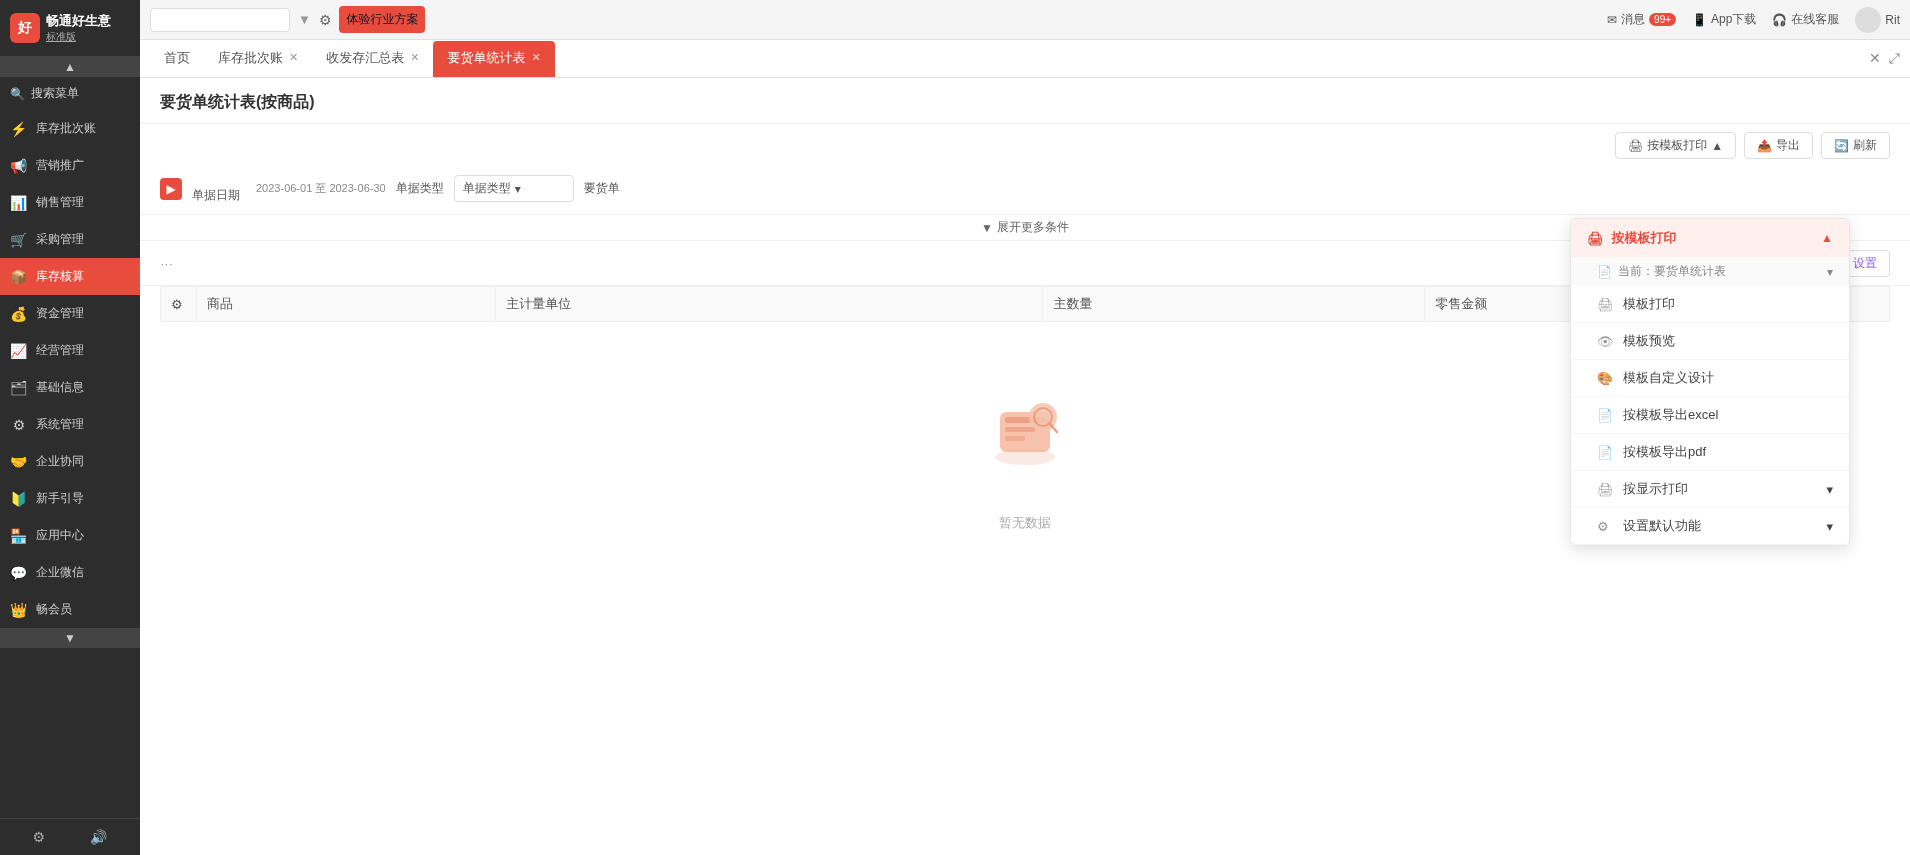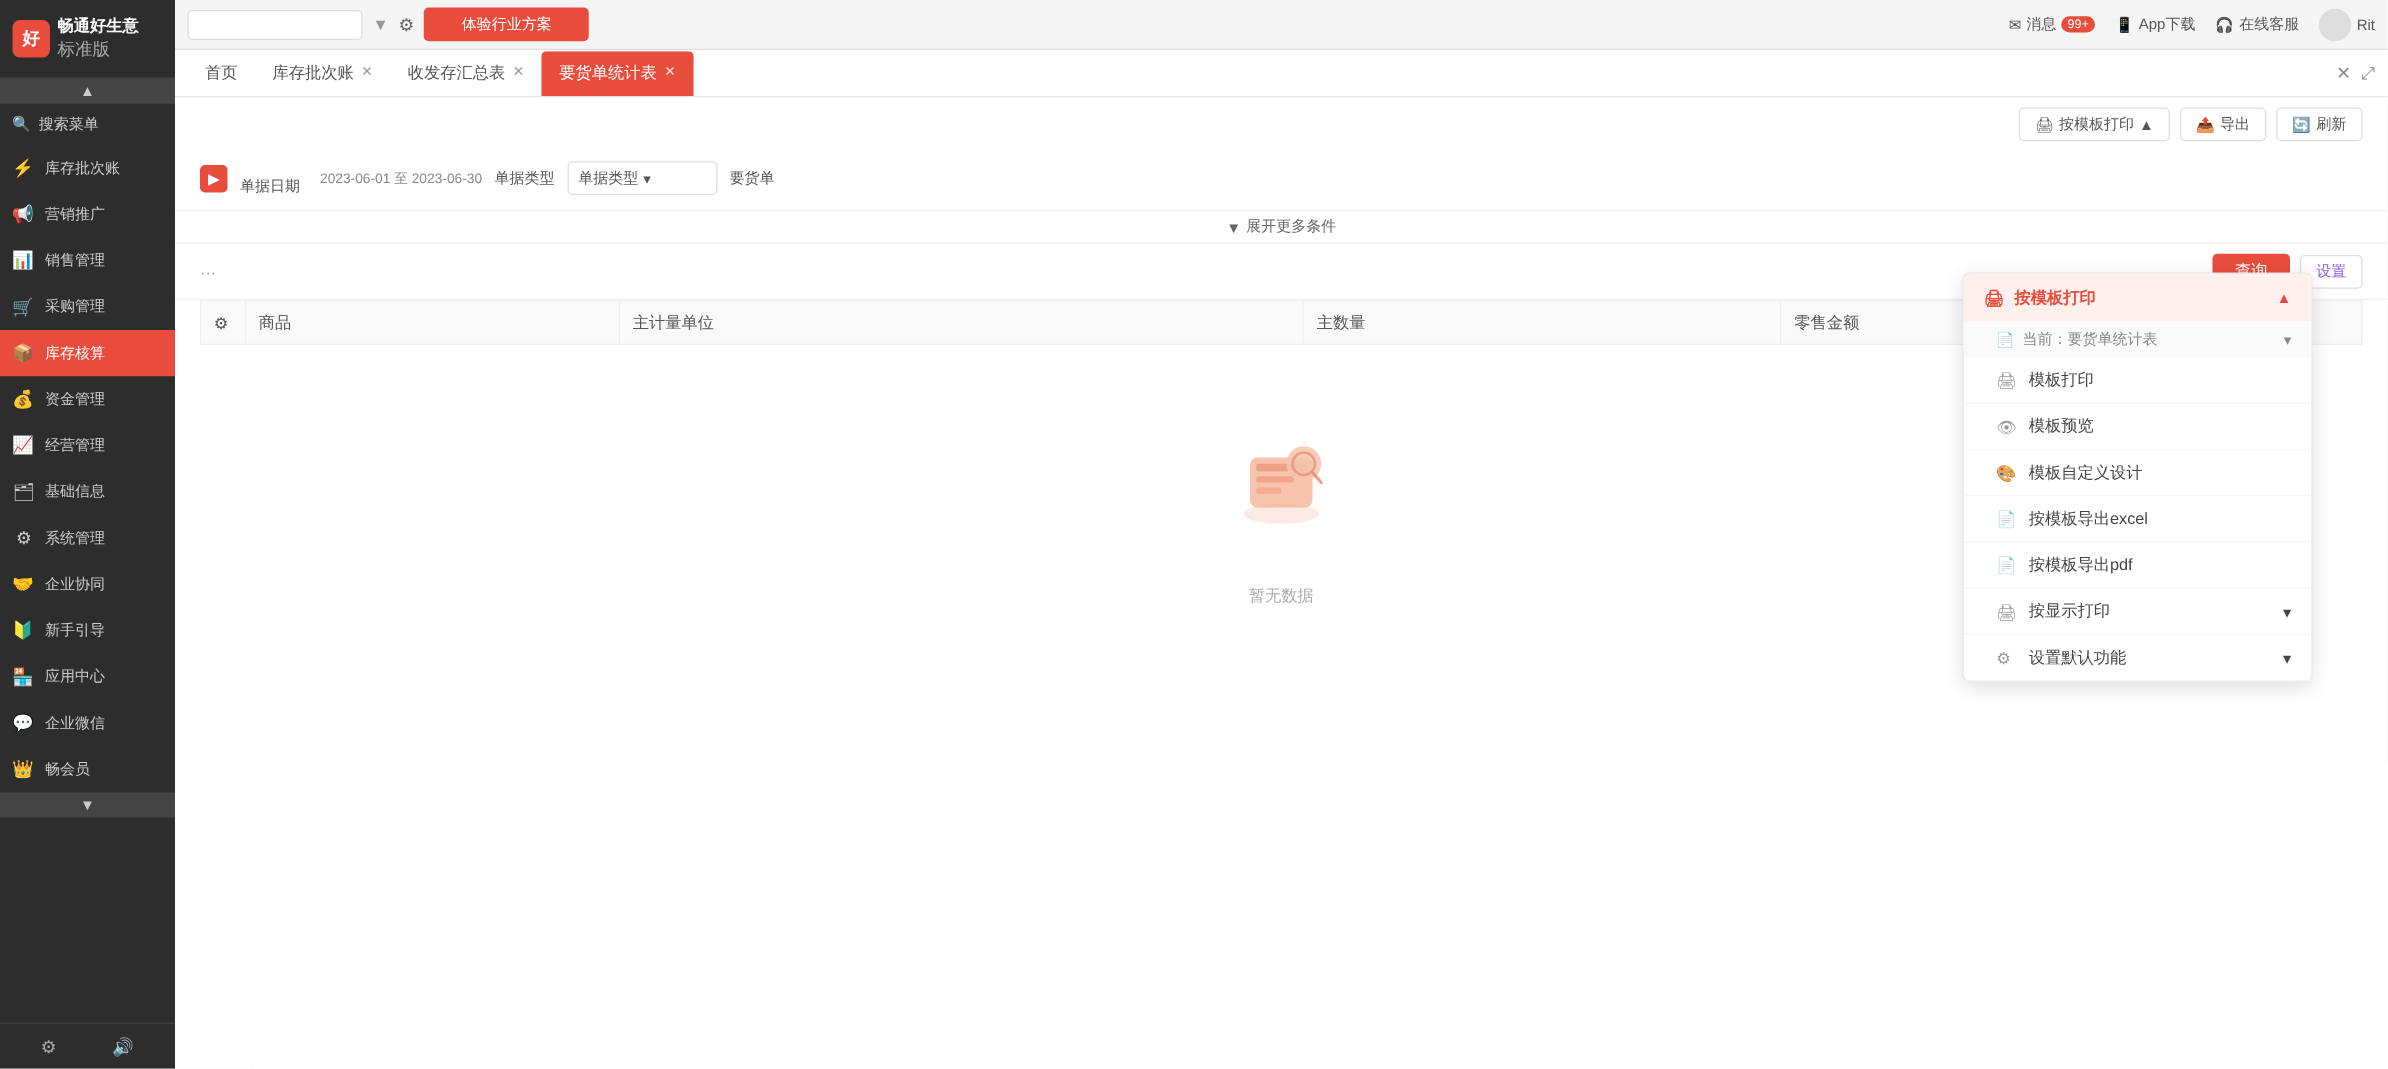--- a/index.html
+++ b/index.html
@@ -34,21 +34,21 @@
       font-weight: bold;
       flex-shrink: 0;
     }
     .sidebar-logo-text {
       color: white;
       font-size: 11px;
       margin-left: 6px;
       line-height: 1.4;
     }
     .sidebar-logo-text .name { font-size: 13px; font-weight: bold; }
-    .sidebar-logo-text .tag { font-size: 14px; color: #aaa; }
+    .sidebar-logo-text .tag { font-size: 10px; color: #aaa; text-decoration: underline; }
     .sidebar-search {
       display: flex;
       align-items: center;
       padding: 8px 10px;
       color: #ccc;
       cursor: pointer;
       font-size: 12px;
       gap: 6px;
     }
     .sidebar-nav-item {
@@ -96,24 +96,24 @@
       border-radius: 4px;
       padding: 4px 8px;
       width: 140px;
       font-size: 12px;
       color: #999;
     }
     .topbar-arrow { color: #999; cursor: pointer; }
     .topbar-settings { color: #666; cursor: pointer; font-size: 14px; }
     .topbar-trial-btn {
       background: #e84c3d;
-      color: #ffffff;
+      color: #0f172a;
       border: none;
       border-radius: 4px;
-      padding: 5px 30px;
+      padding: 5px 7px;
       cursor: pointer;
       font-size: 12px;
     }
     .topbar-right {
       margin-left: auto;
       display: flex;
       align-items: center;
       gap: 16px;
       color: #555;
       font-size: 12px;
@@ -557,20 +557,21 @@
       <span>要货单统计表</span>
       <span class="tab-close">✕</span>
     </div>
     <div class="tab-window-controls">
       <span>✕</span>
       <span>⤢</span>
     </div>
   </div>
 
   <div class="content">
+    <div class="content-header">要货单统计表(按商品)</div>
 
     <div class="table-toolbar" style="justify-content: flex-end; border-bottom: none; padding-bottom: 4px;">
       <button class="btn-print">
         <span>🖨</span>
         <span>按模板打印</span>
         <span>▲</span>
       </button>
       <button class="btn-export">
         <span>📤</span>
         <span>导出</span>

